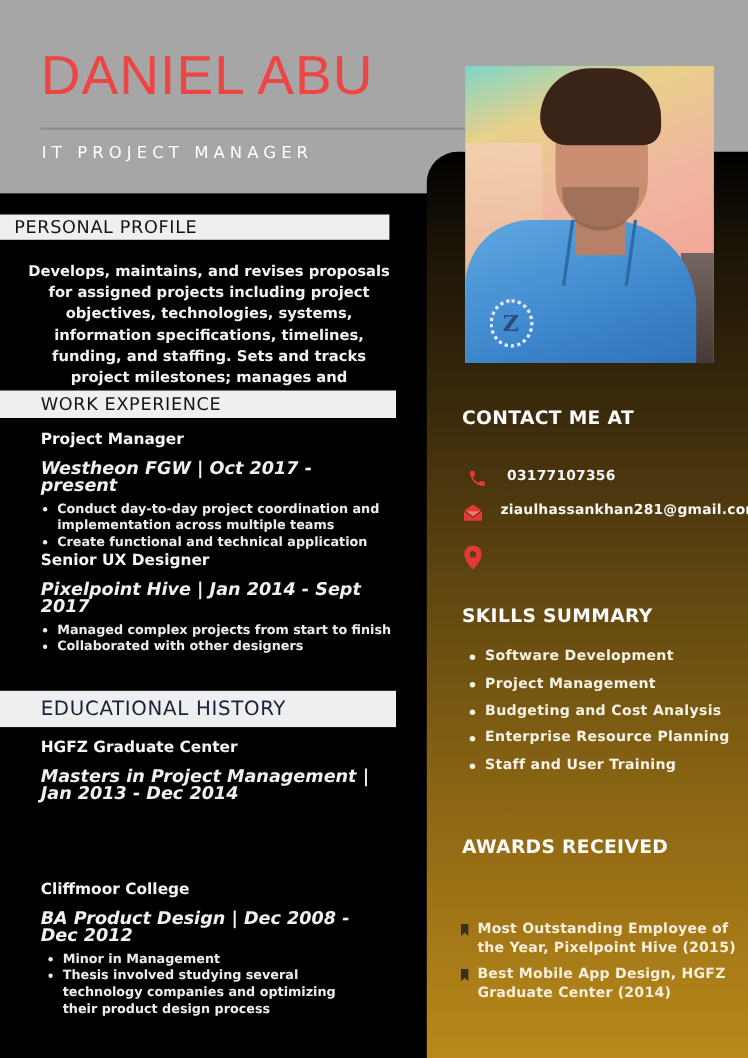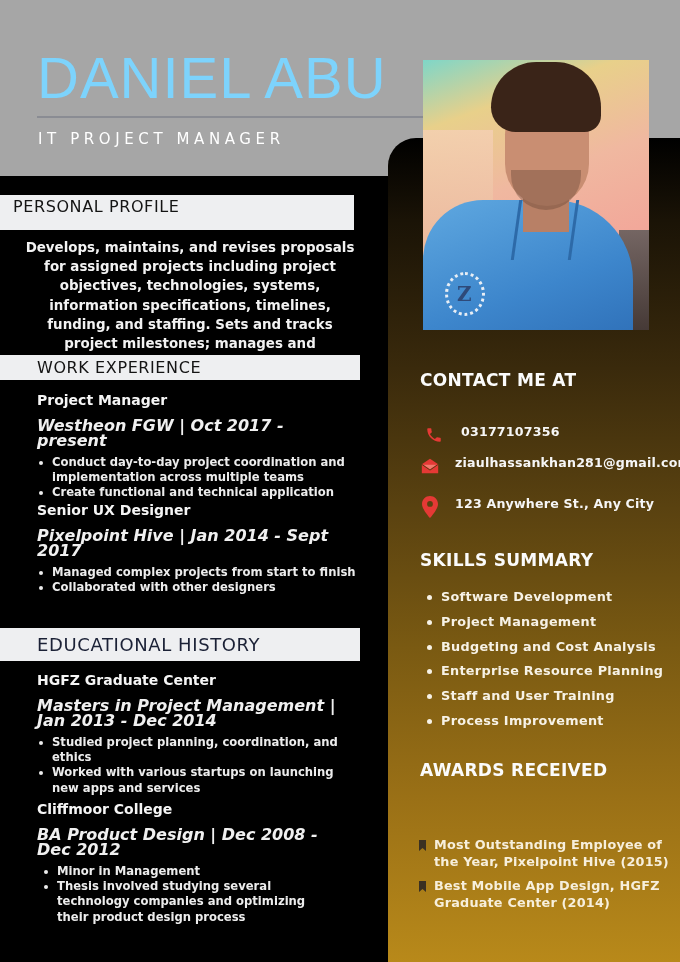--- a/index.html
+++ b/index.html
@@ -1,20 +1,20 @@
 <!DOCTYPE html>
 <html><head>
 <meta charset="utf-8">
 <style>
   * { box-sizing: border-box; margin: 0; padding: 0; }
   html, body { width: 680px; height: 962px; overflow: hidden; background: #000; }
   body { position: relative; font-family: "DejaVu Sans", sans-serif; color: #fff; }
 
   .header-bg { position: absolute; left: 0; top: 0; width: 680px; height: 176px; background: #a6a6a6; }
-  .name { position: absolute; left: 37px; top: 50px; font-family: "Liberation Sans", sans-serif; font-size: 58px; font-weight: 400; letter-spacing: 1px; color: #7dd3fc; line-height: 56px; }
+  .name { position: absolute; left: 37px; top: 40px; font-family: "Liberation Sans", sans-serif; font-size: 50px; font-weight: 400; letter-spacing: 1px; color: #ef4444; line-height: 56px; }
   .divider { position: absolute; left: 37px; top: 116px; width: 386px; height: 2px; background: #8a8c93; }
   .title { position: absolute; left: 38px; top: 130px; font-family: "DejaVu Sans", sans-serif; font-size: 15px; letter-spacing: 4.6px; color: #ffffff; line-height: 18px; }
 
   .left-black { position: absolute; left: 0; top: 176px; width: 388px; height: 786px; background: #000; }
 
   .right-panel { position: absolute; left: 388px; top: 138px; width: 292px; height: 824px;
     border-top-left-radius: 28px;
     background: linear-gradient(to bottom, #000000 0%, #1a1306 10%, #3a2a0c 28%, #5a4210 45%, #7a5a12 62%, #9a7016 80%, #b8891a 100%); }
 
   .photo { position: absolute; left: 423px; top: 60px; width: 226px; height: 270px; overflow: hidden;
@@ -25,21 +25,21 @@
   .photo .beard { position: absolute; left: 88px; top: 110px; width: 70px; height: 40px; border-radius: 0 0 35px 35px; background: rgba(90,60,45,.35); }
   .photo .neck { position: absolute; left: 100px; top: 132px; width: 46px; height: 40px; background: #b88066; }
   .photo .shirt { position: absolute; left: 0; top: 140px; width: 210px; height: 140px; border-radius: 60px 80px 0 0; background: linear-gradient(160deg, #5fa8e0, #3d86cc 60%, #2f70b8); }
   .photo .collar { position: absolute; left: 92px; top: 140px; width: 60px; height: 60px; border-left: 3px solid #2d6aa8; border-right: 3px solid #2d6aa8; transform: skewX(-8deg); }
   .photo .emblem { position: absolute; left: 22px; top: 212px; width: 40px; height: 44px; border: 3px dotted #e8eef5; border-radius: 50%; }
   .photo .emblem-z { position: absolute; left: 34px; top: 222px; color: #2e4a7a; font-family: "DejaVu Serif", serif; font-size: 20px; font-weight: bold; }
   .photo .chair { position: absolute; left: 196px; top: 170px; width: 30px; height: 100px; background: linear-gradient(#555, #222); opacity: .8; }
 
   .sec-bar { position: absolute; left: 0; background: #eeeff1; }
   .sec-bar span { position: absolute; font-family: "DejaVu Sans", sans-serif; font-size: 16px; letter-spacing: .6px; color: #141414; white-space: nowrap; }
-  .bar-profile { top: 195px; width: 354px; height: 35px; }
+  .bar-profile { top: 195px; width: 354px; height: 23px; }
   .bar-profile span { left: 13px; top: 2px; font-size: 16px; }
   .bar-work { top: 355px; width: 360px; height: 25px; padding-left: 45px; }
   .bar-work span { left: 37px; top: 3px; }
   .bar-edu { top: 628px; width: 360px; height: 33px; }
   .bar-edu span { left: 37px; top: 6px; font-size: 18px; color: #1b2136; }
 
   .profile-text { position: absolute; left: 20px; top: 238px; width: 340px; text-align: center; font-size: 13.4px; line-height: 19.2px; font-weight: 600; color: #f2f2f2; height: 116px; overflow: hidden; }
 
   .job { position: absolute; left: 37px; width: 320px; }
   .job .role { font-size: 14px; font-weight: 700; color: #f5f5f5; line-height: 18px; }
@@ -113,24 +113,20 @@
   </ul>
 </div>
 
 <div class="sec-bar bar-edu">
   <span>EDUCATIONAL HISTORY</span>
 </div>
 
 <div class="job" style="top:671px;">
   <div class="role">HGFZ Graduate Center</div>
   <div class="meta">Masters in Project Management | Jan 2013 - Dec 2014</div>
-  <ul>
-    <li>Studied project planning, coordination, and ethics</li>
-    <li>Worked with various startups on launching new apps and services</li>
-  </ul>
 </div>
 
 <div class="job edu2" style="top:800px; width:300px;">
   <div class="role">Cliffmoor College</div>
   <div class="meta">BA Product Design | Dec 2008 - Dec 2012</div>
   <ul>
     <li>Minor in Management</li>
     <li>Thesis involved studying several technology companies and optimizing their product design process</li>
   </ul>
 </div>
@@ -156,31 +152,29 @@
   </span>
   <span class="txt" style="margin-left:13px;">ziaulhassankhan281@gmail.com</span>
 </div>
 
 <div class="contact-row" style="top:496px;">
   <span class="ic">
     <svg width="16" height="22" viewBox="0 0 16 22">
         <path fill="#e53935" d="M8 0C3.6 0 0 3.5 0 7.9 0 13.6 8 22 8 22s8-8.4 8-14.1C16 3.5 12.4 0 8 0zm0 10.8a2.9 2.9 0 1 1 0-5.8 2.9 2.9 0 0 1 0 5.8z"></path>
       </svg>
   </span>
-  <span class="txt" style="margin-left:13px;">123 Anywhere St., Any City</span>
 </div>
 
 <div class="r-heading" style="top:550px;">SKILLS SUMMARY</div>
 <ul class="skills">
   <li>Software Development</li>
   <li>Project Management</li>
   <li>Budgeting and Cost Analysis</li>
   <li>Enterprise Resource Planning</li>
   <li>Staff and User Training</li>
-  <li>Process Improvement</li>
 </ul>
 
 <div class="r-heading" style="top:760px;">AWARDS RECEIVED</div>
 <ul class="awards">
   <li>
     <svg class="bm" viewBox="0 0 7 11">
         <path fill="#3a3022" d="M0 0h7v11L3.5 8 0 11z"></path>
       </svg>
     <span>Most Outstanding Employee of the Year, Pixelpoint Hive (2015)</span>
   </li>

